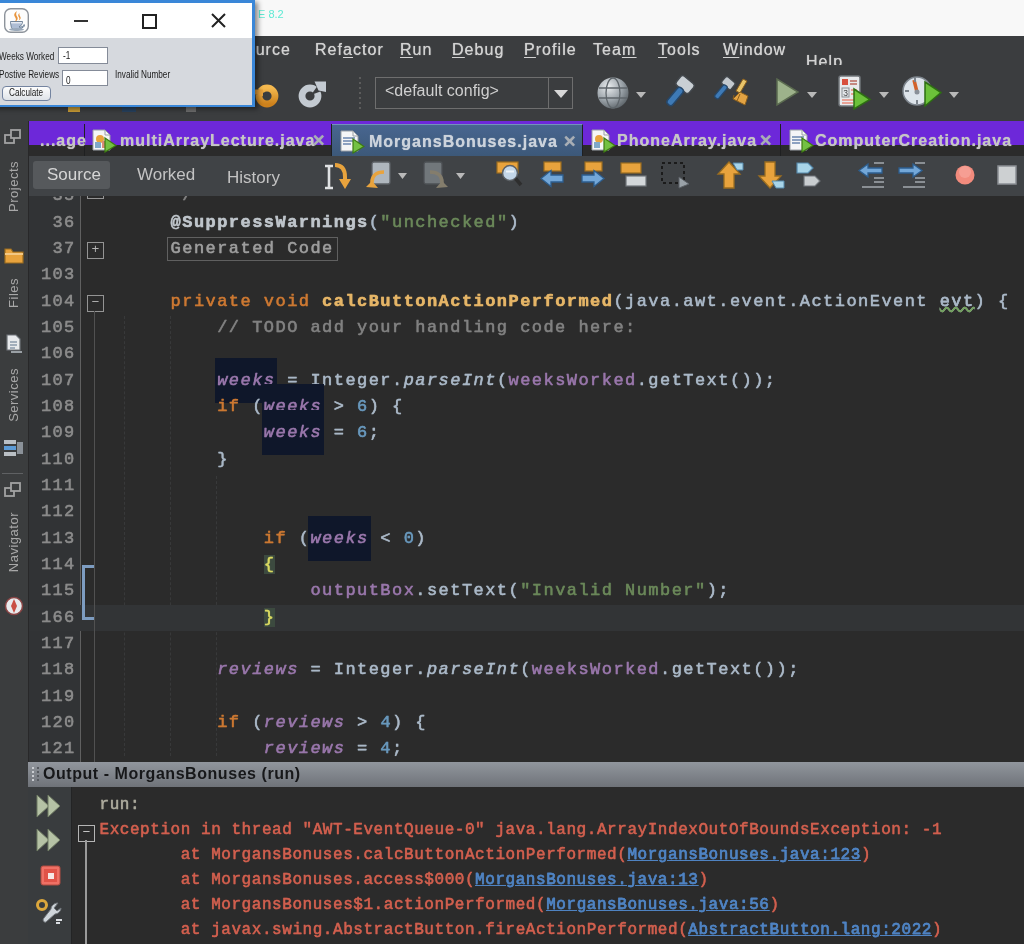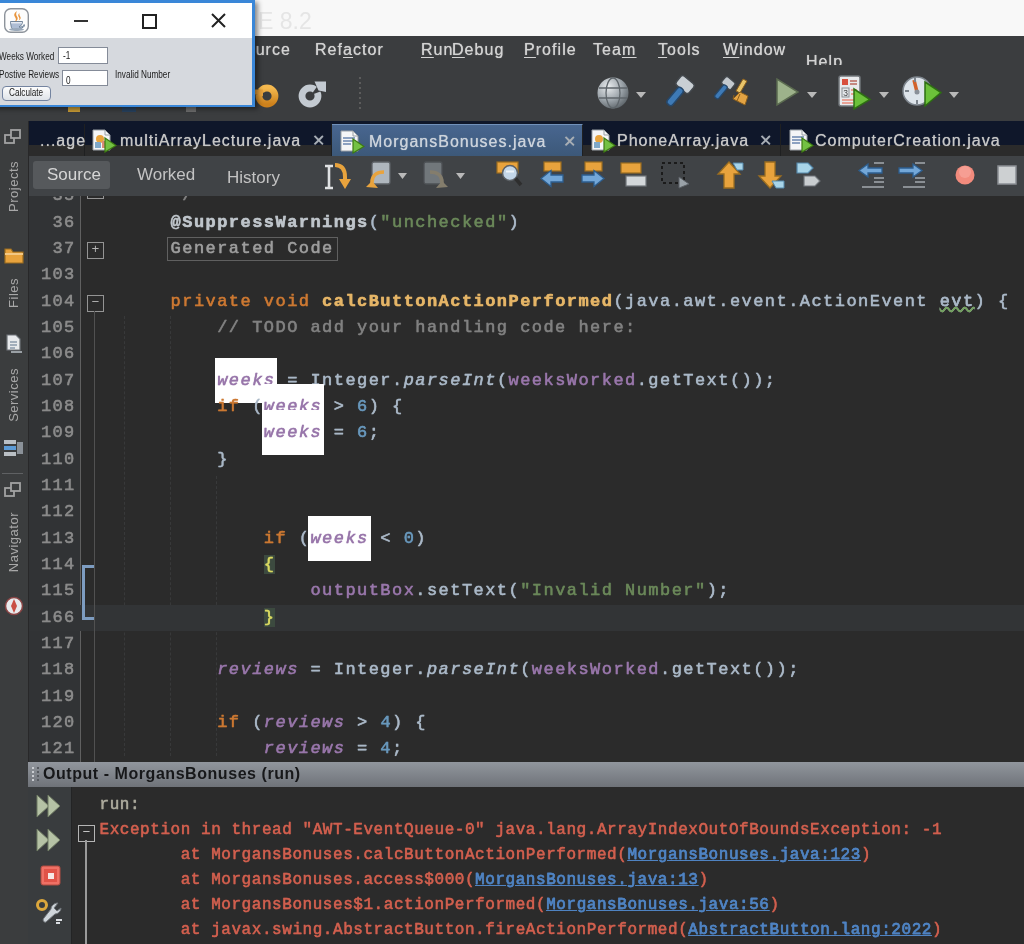--- a/index.html
+++ b/index.html
@@ -1,26 +1,26 @@
 <!DOCTYPE html>
 <html><head>
 <meta charset="utf-8">
 <style>
   html,body{margin:0;padding:0;}
   body{width:1024px;height:944px;overflow:hidden;position:relative;
        font-family:"Liberation Sans",sans-serif;background:#2b2b2b;}
   .abs{position:absolute;}
   
   #titlebar{left:0;top:0;width:1024px;height:36px;background:#f8f8f8;}
-  #titletext{left:258px;top:8px;font-size:23px;color:#e5e5e5;}
+  #titletext{left:258px;top:8px;font-size:11px;color:#5eead4;}
   #menubar{left:0;top:36px;width:1024px;height:29px;background:#3b3d3f;}
   .menu{position:absolute;top:5px;font-size:16px;color:#d2d2d2;letter-spacing:1.05px;text-shadow:0 0 0.9px currentColor;}
   .menu u{text-decoration-thickness:1px;text-underline-offset:2px;}
   #toolbar{left:0;top:65px;width:1024px;height:56px;background:#3b3d3f;}
-  #tabbar{left:28px;top:121px;width:996px;height:24px;background:#0f172a;}
+  #tabbar{left:28px;top:121px;width:996px;height:24px;background:#6d28d9;font-weight:bold;}
   #edtoolbar{left:28px;top:156px;width:996px;height:40px;background:#404346;border-bottom:1px solid #2a2a2a;}
   
   .tab{position:absolute;top:3px;height:32px;border-right:1px solid #1f2021;color:#c6c6c6;font-size:16px;letter-spacing:1px;text-shadow:0 0 0.9px currentColor;}
   .tab .lbl{position:absolute;top:7.5px;}
   .tab .x{position:absolute;top:7px;color:#a8aeb5;font-size:16px;letter-spacing:0;}
   #seltab{background:linear-gradient(#486690,#3c5878);color:#ccd3dc;border-top:1px solid #7292bb;}
   
   #editor{left:28px;top:196px;width:996px;height:566px;background:#2b2b2b;overflow:hidden;}
   #gutter{position:absolute;left:0;top:0;width:52px;height:566px;background:#313335;border-right:1px solid #606060;}
   pre{margin:0;font-family:"Liberation Mono",monospace;-webkit-text-stroke:0.35px;text-shadow:0 0 0.9px currentColor;}
@@ -28,21 +28,21 @@
          font-size:17px;letter-spacing:1.3px;line-height:26.35px;color:#8a8a8a;}
   #code{position:absolute;left:96px;top:-12.8px;font-size:17px;letter-spacing:1.45px;
         line-height:26.35px;color:#a9b7c6;}
   .kw{color:#cc7832;}
   .str{color:#6a8759;}
   .num{color:#6897bb;}
   .cmt{color:#808080;}
   .fld{color:#9876aa;font-style:italic;}
   .fld2{color:#9876aa;}
   .mth{color:#e5b567;font-weight:bold;}
-  .occ{background:#ffffff;padding:13px 2px;margin:-1px -2px;}
+  .occ{background:#0f172a;padding:13px 2px;margin:-1px -2px;}
   .brace{color:#d8d861;background:#3c4a3f;}
   .fold{position:absolute;width:15px;height:15px;border:1px solid #949494;color:#b5b5b5;
         font-family:"Liberation Mono",monospace;font-size:13px;line-height:13px;text-align:center;}
   
   #sidebar{left:0;top:121px;width:28px;height:823px;background:#3b3d3e;border-right:1px solid #282829;}
   .vtext{position:absolute;left:6px;writing-mode:vertical-rl;transform:rotate(180deg);
          font-size:13px;color:#a8a8a8;letter-spacing:0.5px;}
   
   #outheader{left:28px;top:762px;width:996px;height:25px;background:linear-gradient(#91969d,#6f7379);
              color:#17181a;font-weight:bold;font-size:16px;letter-spacing:0.55px;}
@@ -58,21 +58,21 @@
   .dlbl{position:absolute;font-size:10px;color:#1b1b1b;transform-origin:0 50%;transform:scaleX(0.82);white-space:nowrap;}
   .dfield{position:absolute;background:#fff;border:1px solid #848b98;}
 </style>
 </head>
 <body>
 <div id="titlebar" class="abs"></div>
 <div id="titletext" class="abs">E 8.2</div>
 <div id="menubar" class="abs">
   <span class="menu" style="left:234px;">Source</span>
   <span class="menu" style="left:315px;">Ref<u>a</u>ctor</span>
-  <span class="menu" style="left:421px;"><u>R</u>un</span>
+  <span class="menu" style="left:400px;"><u>R</u>un</span>
   <span class="menu" style="left:452px;"><u>D</u>ebug</span>
   <span class="menu" style="left:524px;"><u>P</u>rofile</span>
   <span class="menu" style="left:593px;">Tea<u>m</u></span>
   <span class="menu" style="left:658px;"><u>T</u>ools</span>
   <span class="menu" style="left:723px;"><u>W</u>indow</span>
   <span class="menu" style="left:806px;margin-top:12px;"><u>H</u>elp</span>
 </div>
 <div id="toolbar" class="abs">
  <svg class="abs" style="left:0;top:0;" width="1024" height="56" viewBox="0 0 1024 56">
 
@@ -141,20 +141,27 @@
   <g transform="translate(903,11)">
     <circle cx="14" cy="15" r="14" fill="#dde4ea" stroke="#7c848c" stroke-width="1.5"></circle>
     <path d="M14 16 L11 4" stroke="#d2622a" stroke-width="3.5"></path>
     <circle cx="14" cy="16" r="2.5" fill="#8a9098"></circle>
     <path d="M12 2 L12 6 M26 15 L22 15 M14 28 L14 24 M2 15 L6 15" stroke="#7c848c" stroke-width="2"></path>
     <path d="M22 6 L38 16.5 L22 30 Z" fill="#6cc13a" stroke="#2d6e12" stroke-width="1.5"></path>
   </g>
   <path d="M949 27 l10 0 l-5 6 z" fill="#b9b9b9"></path>
  </svg>
 
+ <div class="abs" style="left:375px;top:12px;width:196px;height:30px;border:1px solid #6e6e6e;background:#3b3d3f;">
+   <span class="abs" style="left:9px;top:4px;font-size:16px;color:#cfcfcf;">&lt;default config&gt;</span>
+   <div class="abs" style="left:172px;top:0;width:24px;height:30px;border-left:1px solid #6e6e6e;"></div>
+   <svg class="abs" style="left:177px;top:11px;" width="16" height="10">
+        <path d="M1 1 L15 1 L8 9 Z" fill="#d8d8d8"></path>
+      </svg>
+ </div>
 
  <div class="abs" style="left:68px;top:42px;width:12px;height:5px;background:#c89b35;"></div>
  <div class="abs" style="left:122px;top:42px;width:14px;height:5px;background:#27415e;"></div>
  <div class="abs" style="left:186px;top:42px;width:10px;height:5px;background:#6d6d6d;"></div>
 </div>
 <div id="tabbar" class="abs">
 
  <div class="tab" style="left:0px;width:56px;">
       <span class="lbl" style="left:12px;">...age</span>
     </div>

